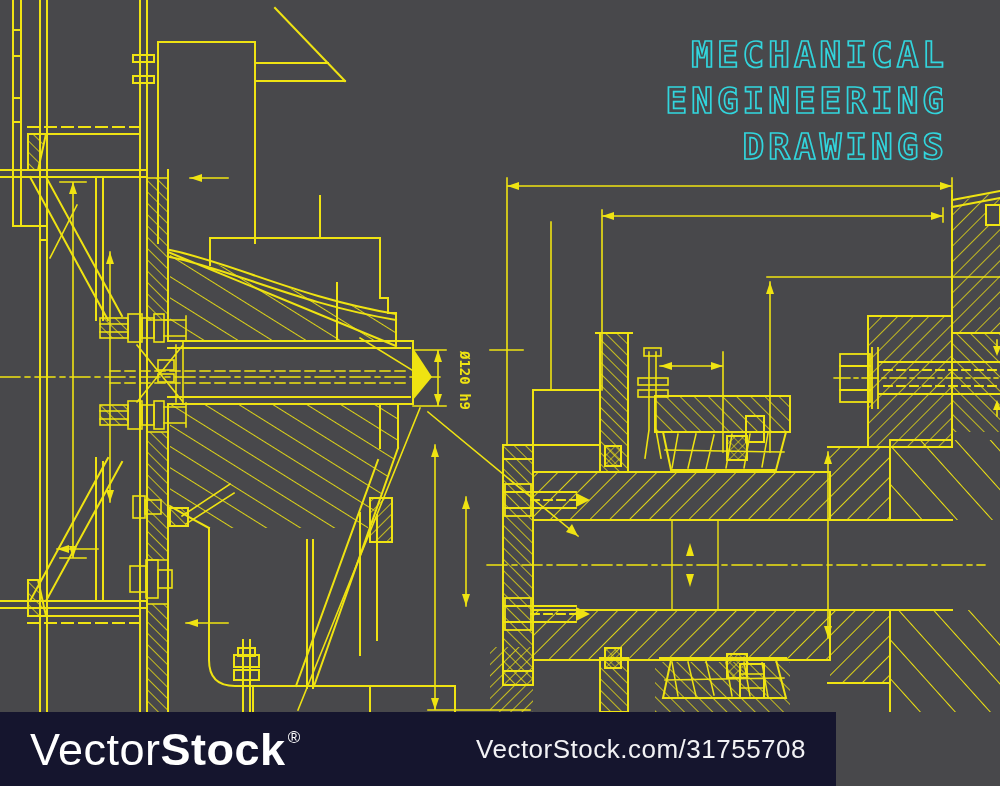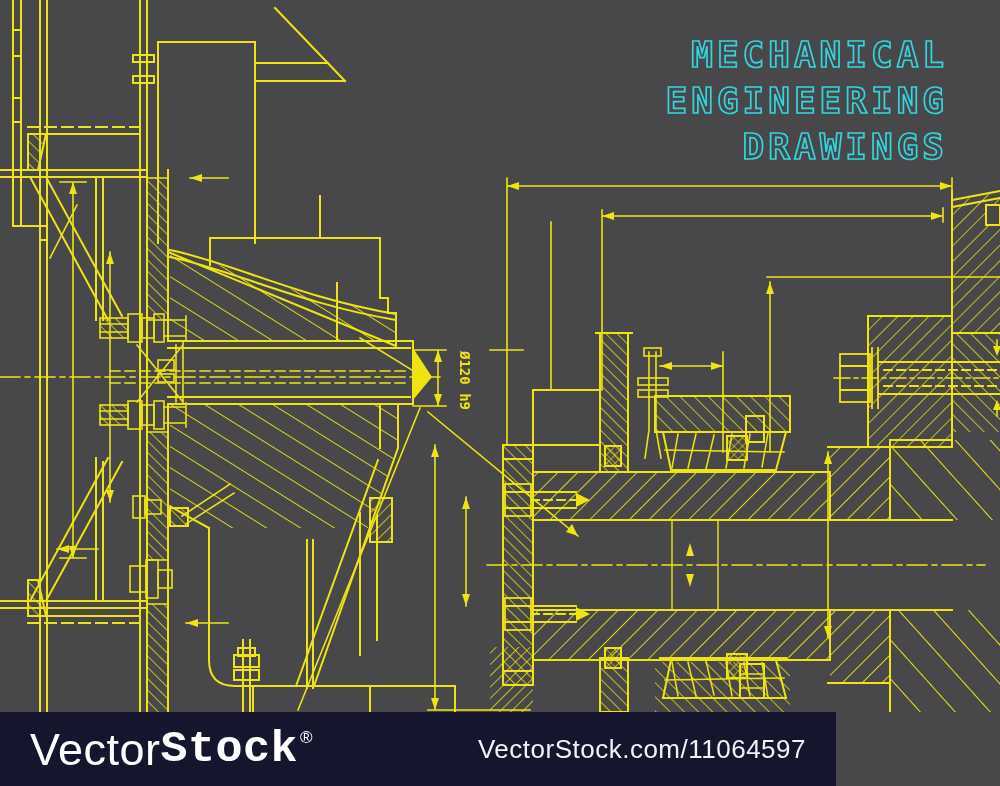--- a/index.html
+++ b/index.html
@@ -2,21 +2,21 @@
 <html><head>
 <meta charset="utf-8">
 <style>
   html,body{margin:0;padding:0;background:#2c2c2e;}
   .page{position:relative;width:1000px;height:786px;overflow:hidden;background:#48484b;font-family:"Liberation Sans",sans-serif;}
   .canvas-wrap{position:absolute;top:0;left:0;width:1000px;height:712px;}
   svg{display:block;}
   .footer{position:absolute;left:0;bottom:0;width:836px;height:74px;background:#15152e;display:flex;align-items:center;justify-content:space-between;box-sizing:border-box;padding:0 30px 0 30px;}
   .brand{color:#ffffff;font-size:45px;letter-spacing:0.5px;display:flex;align-items:flex-start;line-height:1;}
   .brand .v{font-weight:400;}
-  .brand .s{font-weight:700;font-family:Liberation Mono, monospace;}
+  .brand .s{font-weight:700;}
   .brand sup{font-size:17px;font-weight:400;margin-top:2px;margin-left:2px;}
   .url{color:#f2f2f5;font-size:26px;font-weight:400;letter-spacing:0.5px;}
   text.title{font-family:"DejaVu Sans Mono","Liberation Mono",monospace;font-weight:bold;font-size:36px;letter-spacing:4px;fill:none;stroke:#32d5dd;stroke-width:1.7;}
   text.dimlabel{font-family:"DejaVu Sans Mono","Liberation Mono",monospace;font-weight:bold;font-size:14px;fill:#efe312;stroke:none;}
 </style>
 </head>
 <body>
 
 <div class="page">
   <div class="canvas-wrap">
@@ -254,15 +254,15 @@
     </g>
   </svg>
   </div>
 
   <div class="footer">
     <div class="brand">
       <span class="v">Vector</span>
         <span class="s">Stock</span>
         <sup>®</sup>
     </div>
-    <div class="url">VectorStock.com/11064597</div>
+    <div class="url">VectorStock.com/31755708</div>
   </div>
 </div>
 
 </body></html>

